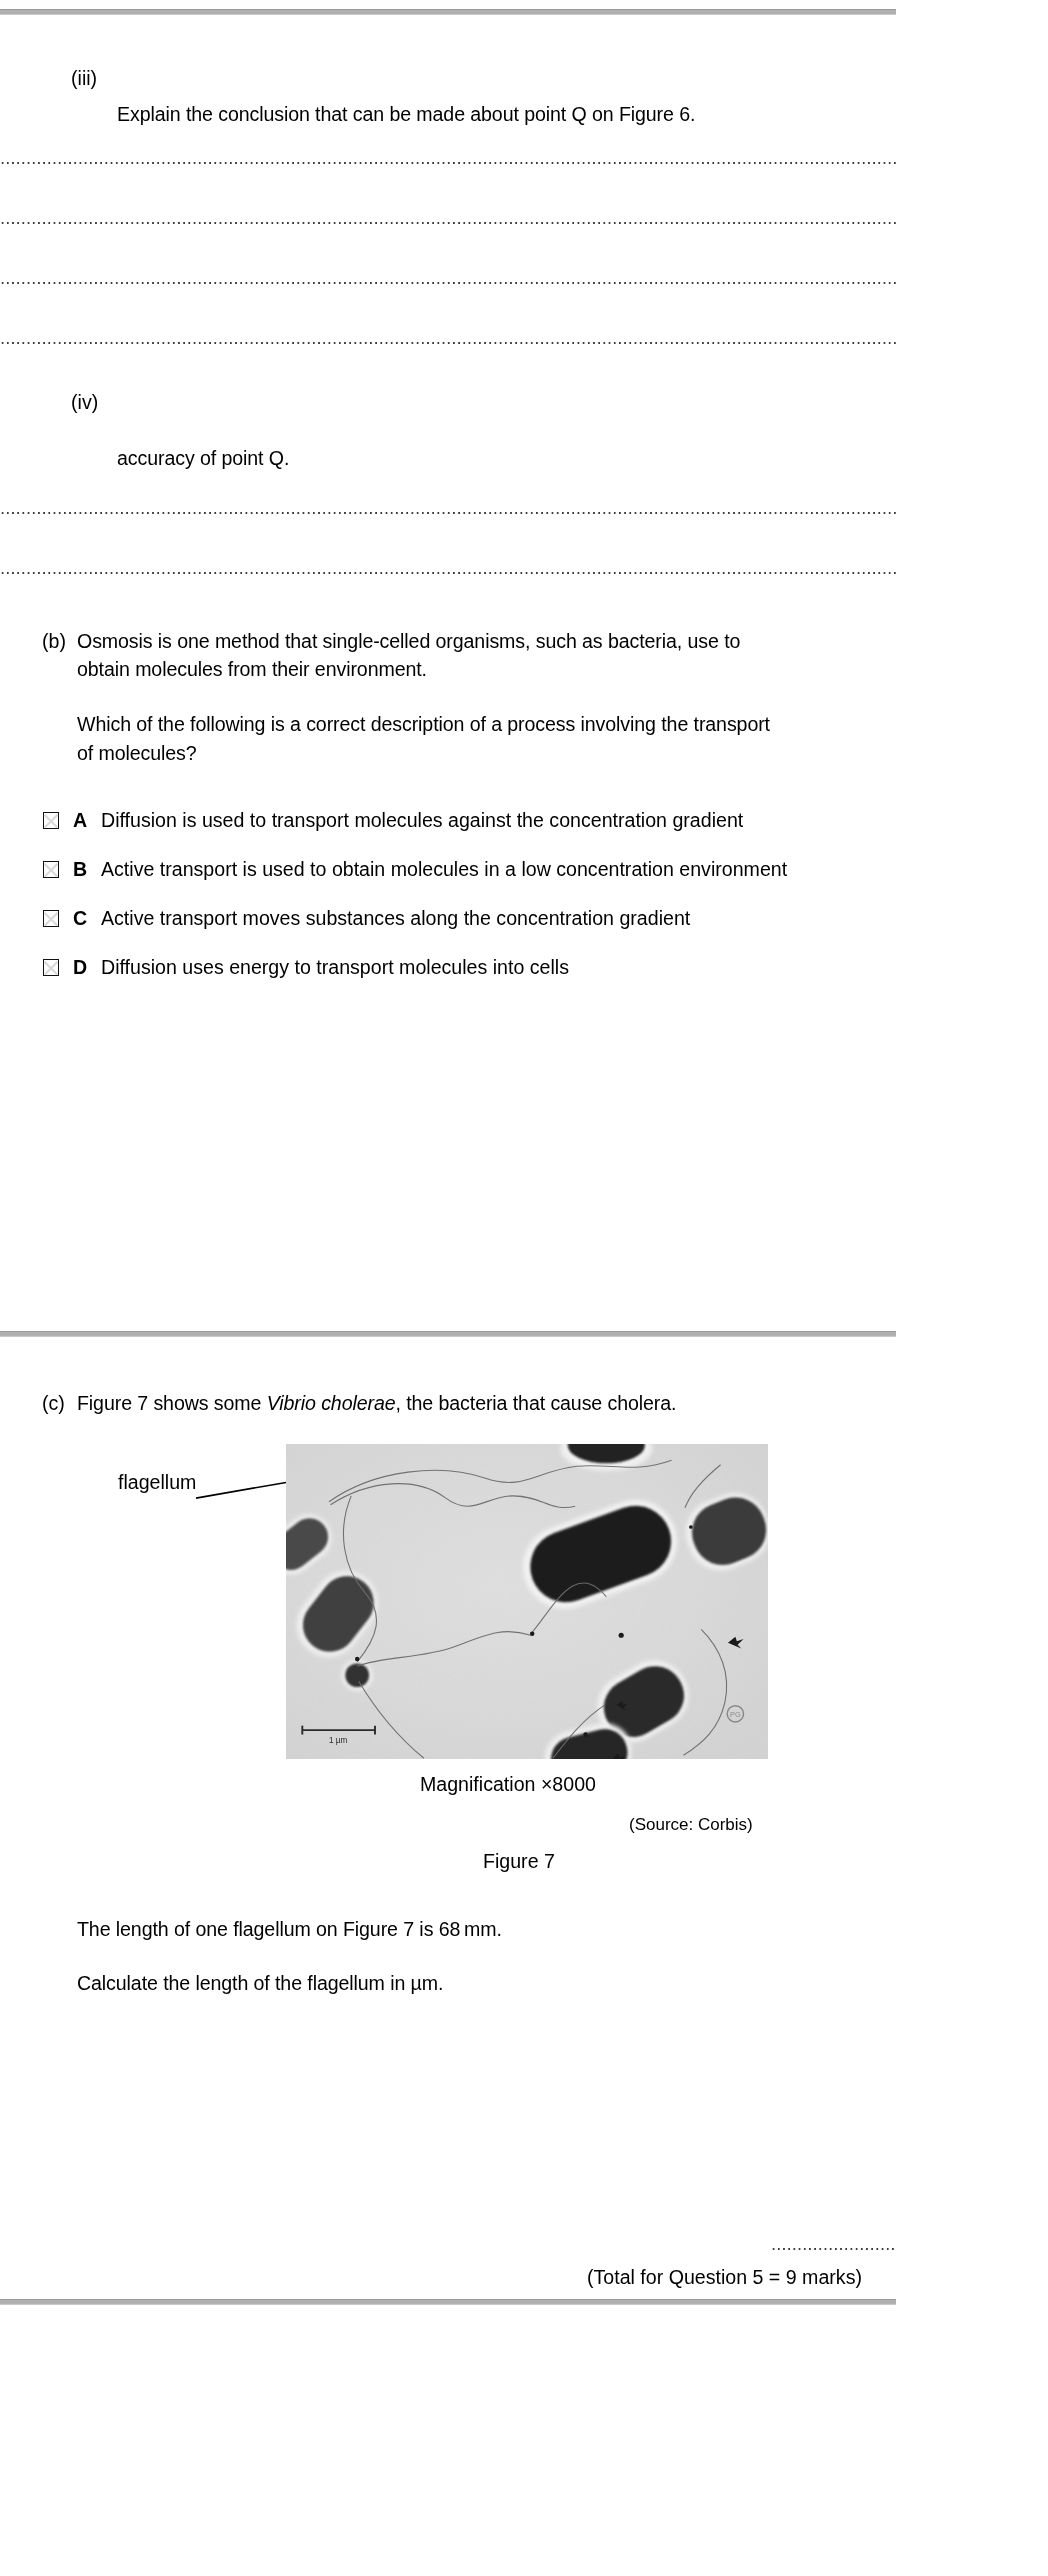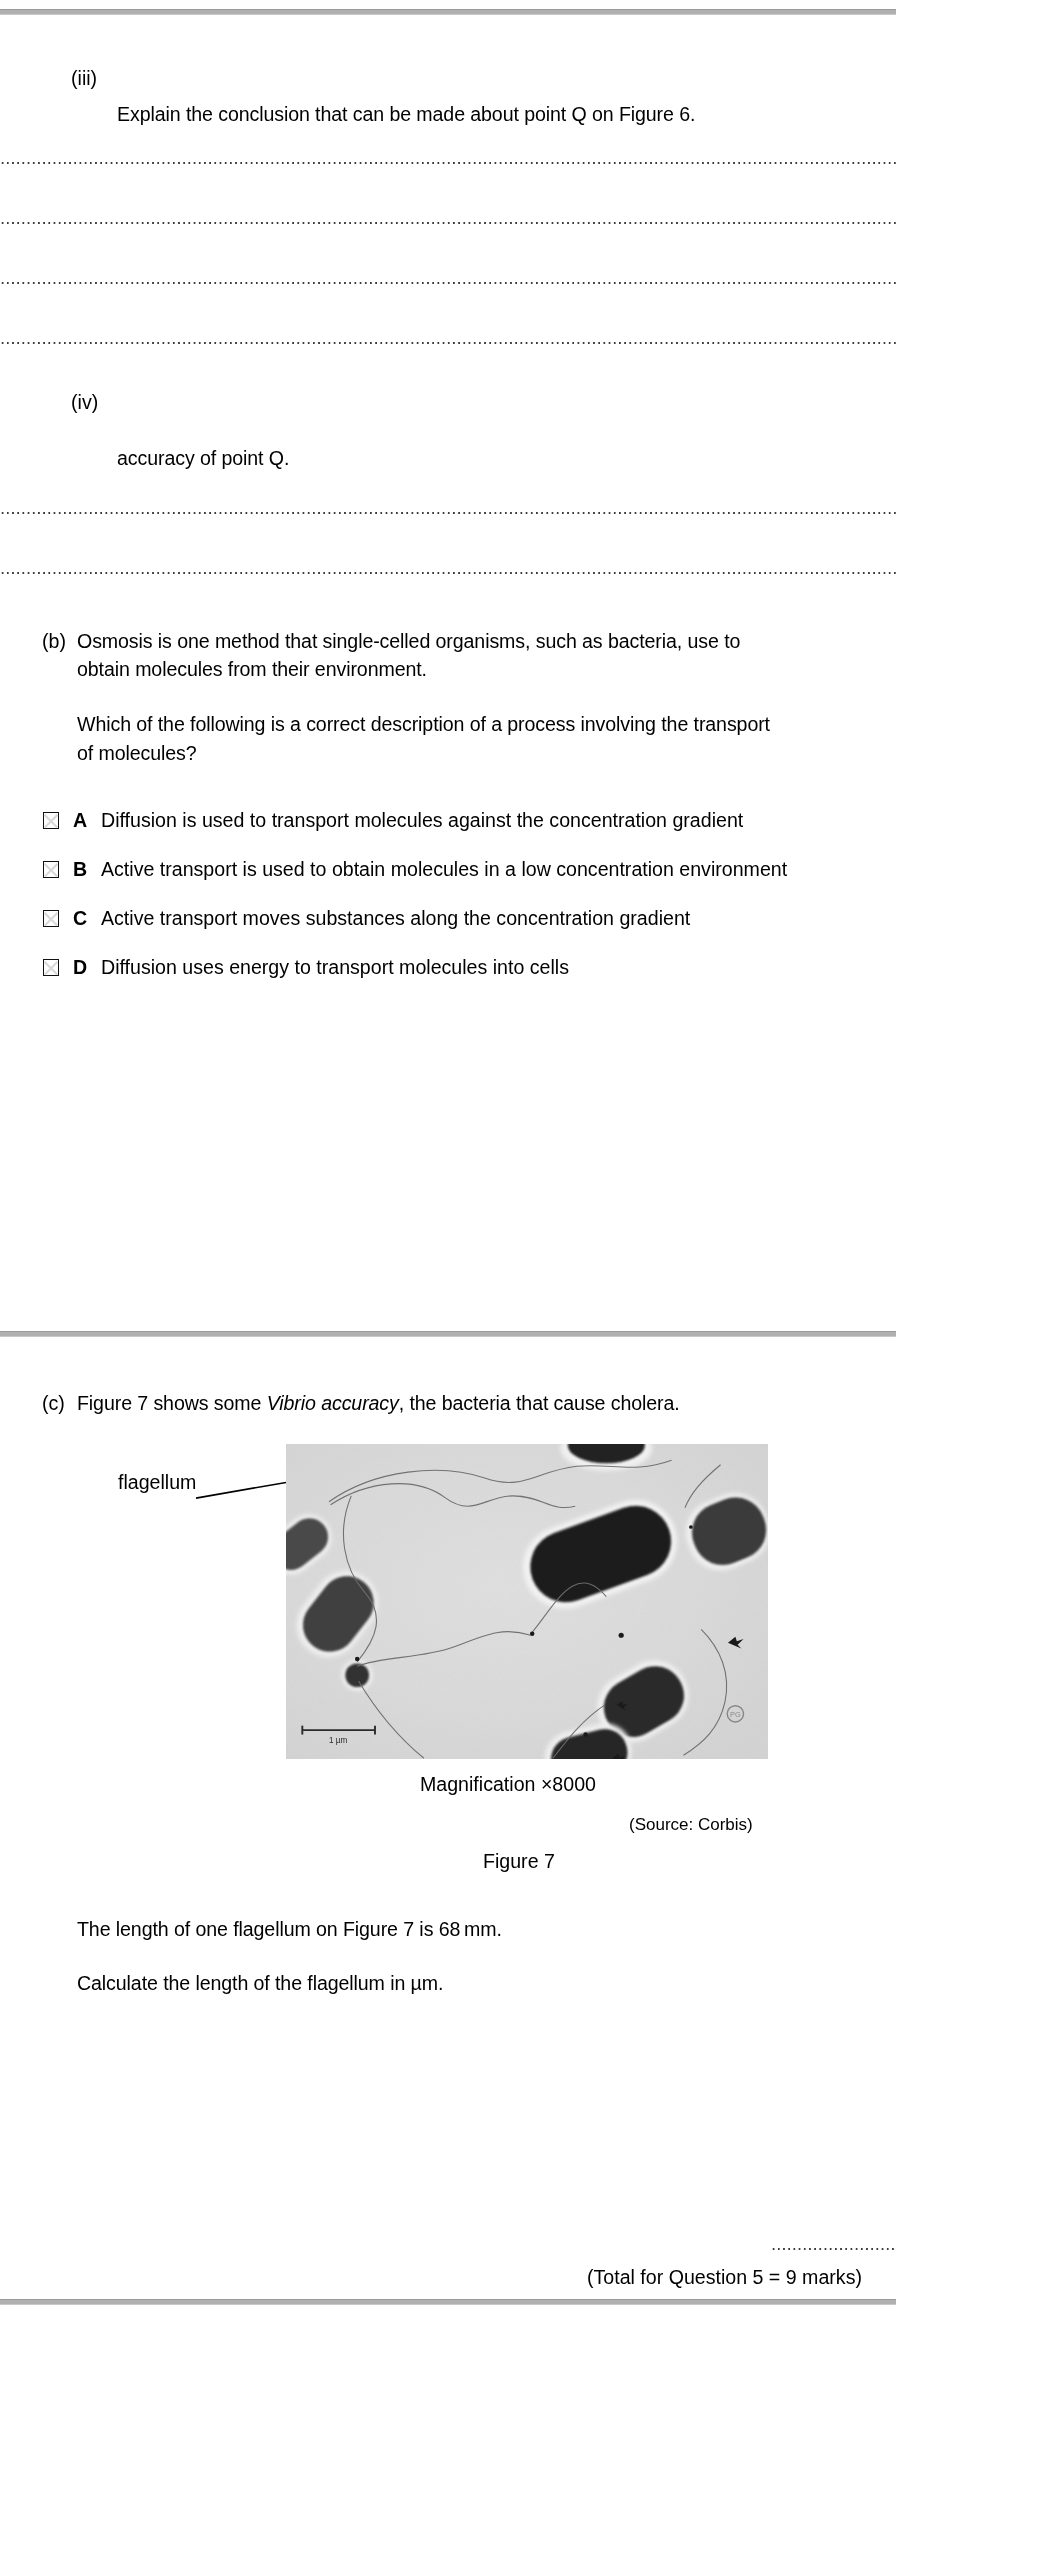--- a/index.html
+++ b/index.html
@@ -222,21 +222,21 @@
     <span class="mc-text">Active transport moves substances along the concentration gradient</span>
   </div>
 
   <div class="mc-row" style="top:955px;">
     <span class="mc-box"></span>
     <span class="mc-letter">D</span>
     <span class="mc-text">Diffusion uses energy to transport molecules into cells</span>
   </div>
 
   <div class="label-col" style="left:42px; top:1389px;">(c)</div>
-  <div class="txt" style="left:77px; top:1389px; width:919px;"><span>Figure 7 shows some </span><span class="ital">Vibrio accuracy</span><span>, the bacteria that cause cholera.</span></div>
+  <div class="txt" style="left:77px; top:1389px; width:919px;"><span>Figure 7 shows some </span><span class="ital">Vibrio cholerae</span><span>, the bacteria that cause cholera.</span></div>
 
   <div class="flag-label">flagellum</div>
   <svg class="leader" viewBox="0 0 125 34" preserveAspectRatio="none">
     <line x1="0" y1="26" x2="125" y2="4" stroke="#000" stroke-width="2.2"></line>
   </svg>
 
   <div class="figure-wrap">
     <div class="micrograph">
       <svg viewBox="0 0 650 425" preserveAspectRatio="none" aria-hidden="true">
         <defs>

